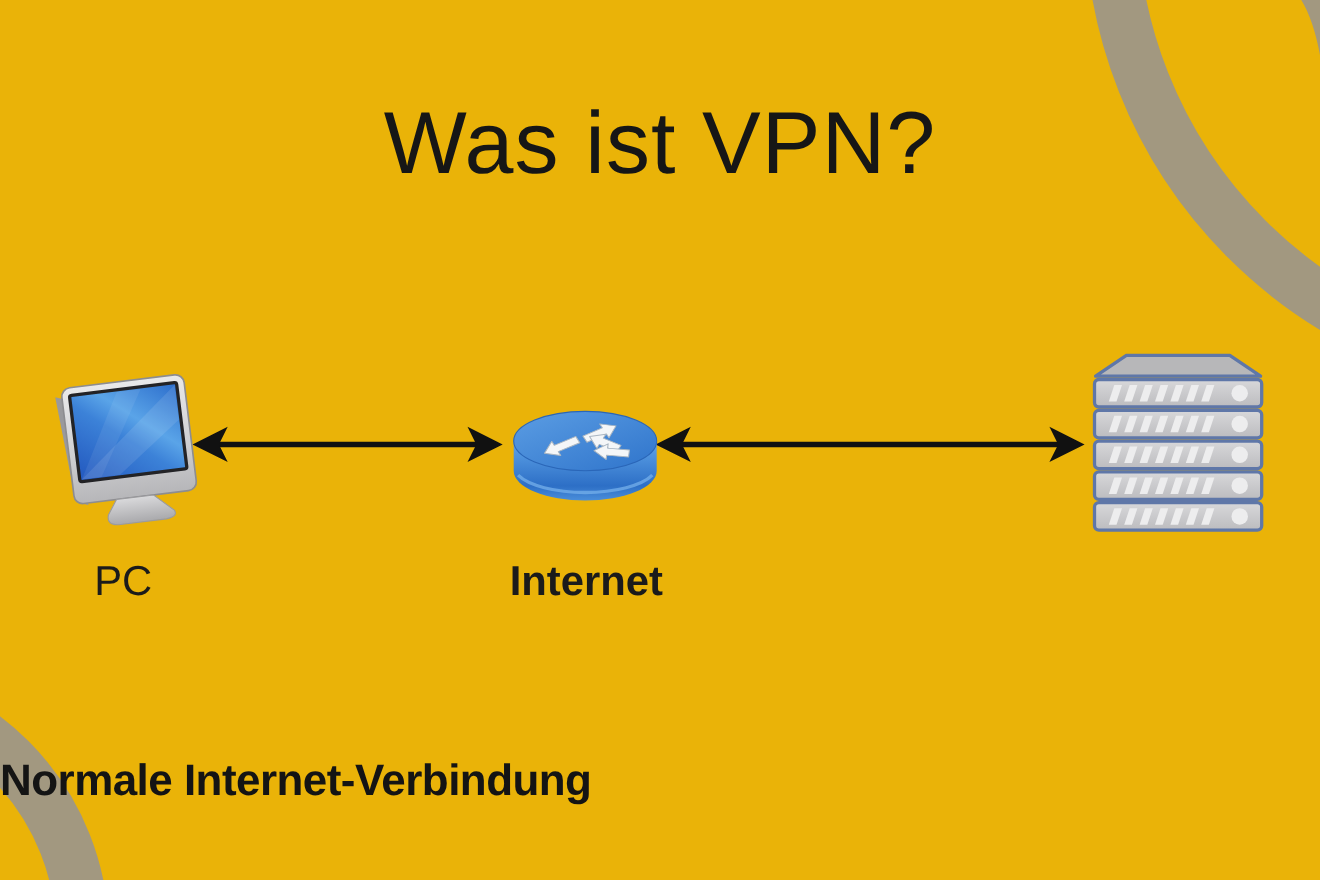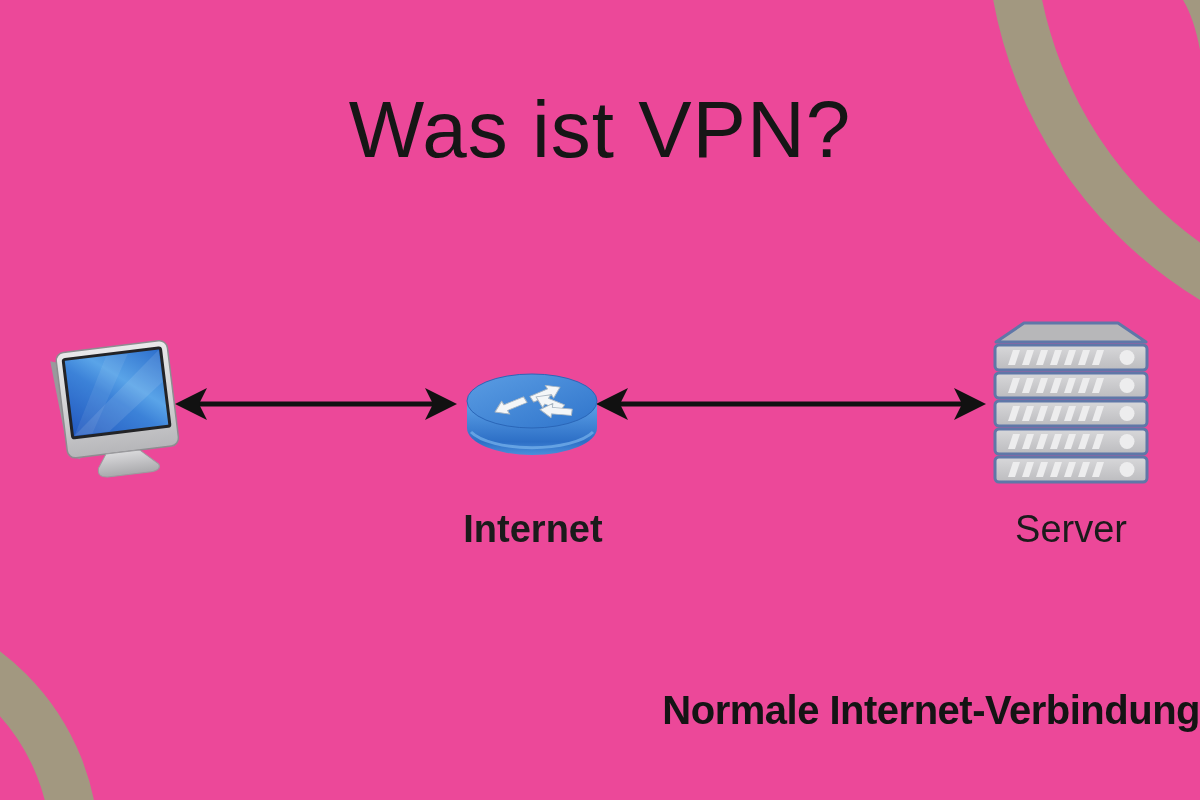--- a/index.html
+++ b/index.html
@@ -3,40 +3,40 @@
 <meta charset="utf-8">
 <style>
   html,body{margin:0;padding:0;}
   body{
     width:1200px;height:800px;
     font-family:"Liberation Sans","DejaVu Sans",sans-serif;
     background:#c9c9c9;
   }
   .slide{
     position:relative;width:1200px;height:800px;overflow:hidden;
-    background:#ec4899;
+    background:#eab308;
   }
   .deco{position:absolute;left:0;top:0;z-index:0;pointer-events:none;}
   .title{
     position:absolute;left:0;top:84px;width:100%;
     text-align:center;font-size:80px;font-weight:400;
     letter-spacing:1px;color:#161616;z-index:2;
   }
   .node-icon{position:absolute;z-index:2;}
   .node-label{
     position:absolute;z-index:2;text-align:center;
     font-size:38px;font-weight:400;color:#1b1b1b;top:508px;
   }
   .label-pc{left:42px;width:140px;}
   .label-internet{left:433px;width:200px;font-weight:bold;}
   .label-server{left:992px;width:158px;}
   .arrow{position:absolute;z-index:1;}
   .caption{
     position:absolute;left:0;top:688px;width:100%;
-    text-align:right;font-size:40px;font-weight:700;
+    text-align:left;font-size:40px;font-weight:700;
     letter-spacing:-0.5px;color:#141414;z-index:2;
   }
 </style>
 </head>
 <body>
 
 <div class="slide">
 
   <svg class="deco" width="1200" height="800" viewBox="0 0 1200 800" aria-hidden="true">
     <g fill="none" stroke="#a29880" stroke-width="48">
@@ -189,18 +189,18 @@
             <path d="M58,45 l7,0 l5,-15 l-7,0 Z"></path>
             <path d="M72,45 l7,0 l5,-15 l-7,0 Z"></path>
             <path d="M86,45 l7,0 l5,-15 l-7,0 Z"></path>
             <path d="M100,45 l7,0 l5,-15 l-7,0 Z"></path>
         </g>
         <circle cx="135" cy="37.5" r="7.5" fill="#ededee"></circle>
       </g>
     </g>
   </svg>
 
+  <div class="node-label label-pc">PC</div>
   <div class="node-label label-internet">Internet</div>
-  <div class="node-label label-server">Server</div>
 
   <div class="caption">Normale Internet-Verbindung</div>
 
 </div>
 
 </body></html>

